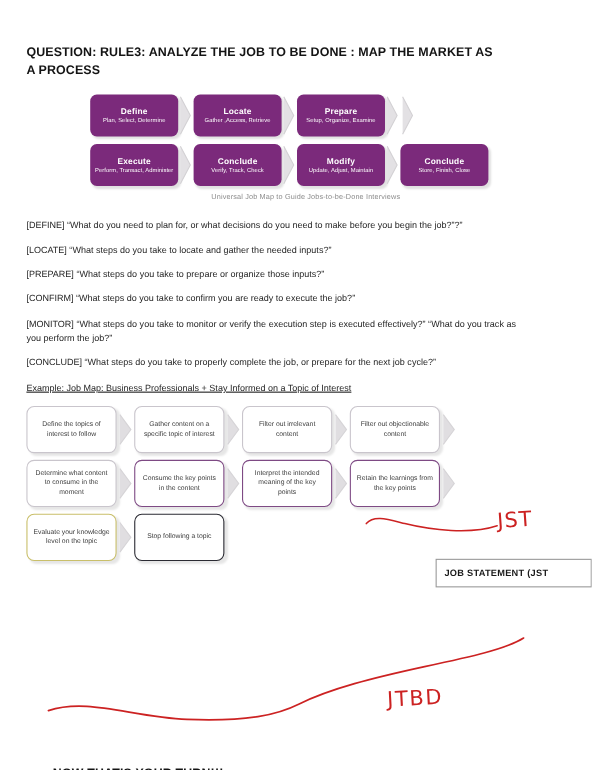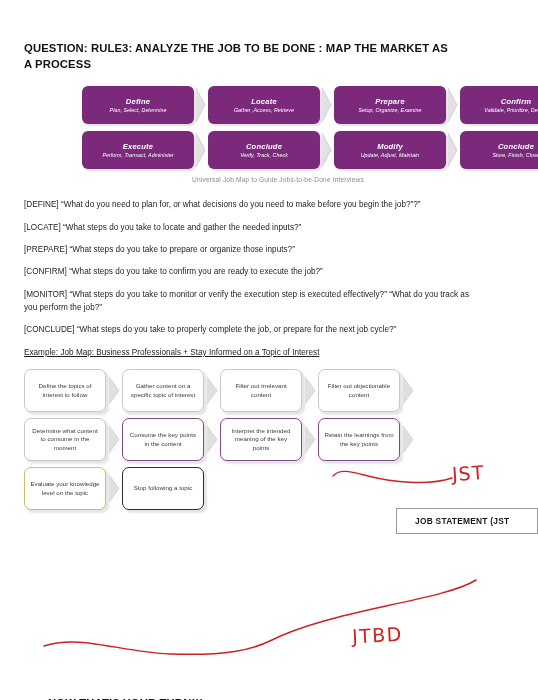--- a/index.html
+++ b/index.html
@@ -42,33 +42,32 @@
   .chev-row {
     display: flex;
     align-items: stretch;
     margin-bottom: 7px;
   }
   .chev-unit {
     display: flex;
     align-items: stretch;
   }
   .chev-box {
-    width: 112px;
+    width: 80px;
     height: 38px;
     background: #7B2A7B;
     border-radius: 6px;
     display: flex;
     flex-direction: column;
     align-items: center;
     justify-content: center;
     color: #ffffff;
     box-shadow: 2px 2px 2px rgba(0,0,0,0.12);
     box-sizing: border-box;
     padding: 2px 4px;
-    font-style: italic;
   }
   .chev-box .ttl {
     font-size: 7.6px;
     font-weight: bold;
     line-height: 1.2;
     letter-spacing: 0.2px;
   }
   .chev-box .sub {
     font-size: 5.3px;
     line-height: 1.22;
@@ -156,21 +155,21 @@
   .jst-box {
     position: absolute;
     left: 396px;
     top: 508px;
     width: 142px;
     height: 26px;
     border: 1px solid #9a9a9a;
     background: #ffffff;
     display: flex;
     align-items: center;
-    padding-left: 18px;
+    padding-left: 7px;
     box-sizing: border-box;
     font-size: 8.4px;
     font-weight: bold;
     letter-spacing: 0.25px;
     color: #1a1a1a;
     white-space: nowrap;
     overflow: hidden;
   }
 
   
@@ -237,24 +236,20 @@
           <span class="ttl">Prepare</span>
           <span class="sub">Setup, Organize, Examine</span>
         </div>
         <span class="chev-arrow">
           <svg width="12" height="38" viewBox="0 0 12 38">
               <path d="M1 2 L10 19 L1 36" fill="#e3e1e4" stroke="#d3d1d4" stroke-width="1"></path>
             </svg>
         </span>
       </div>
       <div class="chev-unit">
-        <div class="chev-box">
-          <span class="ttl">Confirm</span>
-          <span class="sub">Validate, Prioritize, Decide</span>
-        </div>
         <span class="chev-arrow">
           <svg width="12" height="38" viewBox="0 0 12 38">
               <path d="M1 2 L10 19 L1 36" fill="#e3e1e4" stroke="#d3d1d4" stroke-width="1"></path>
             </svg>
         </span>
       </div>
     </div>
 
     <div class="chev-row">
       <div class="chev-unit">

